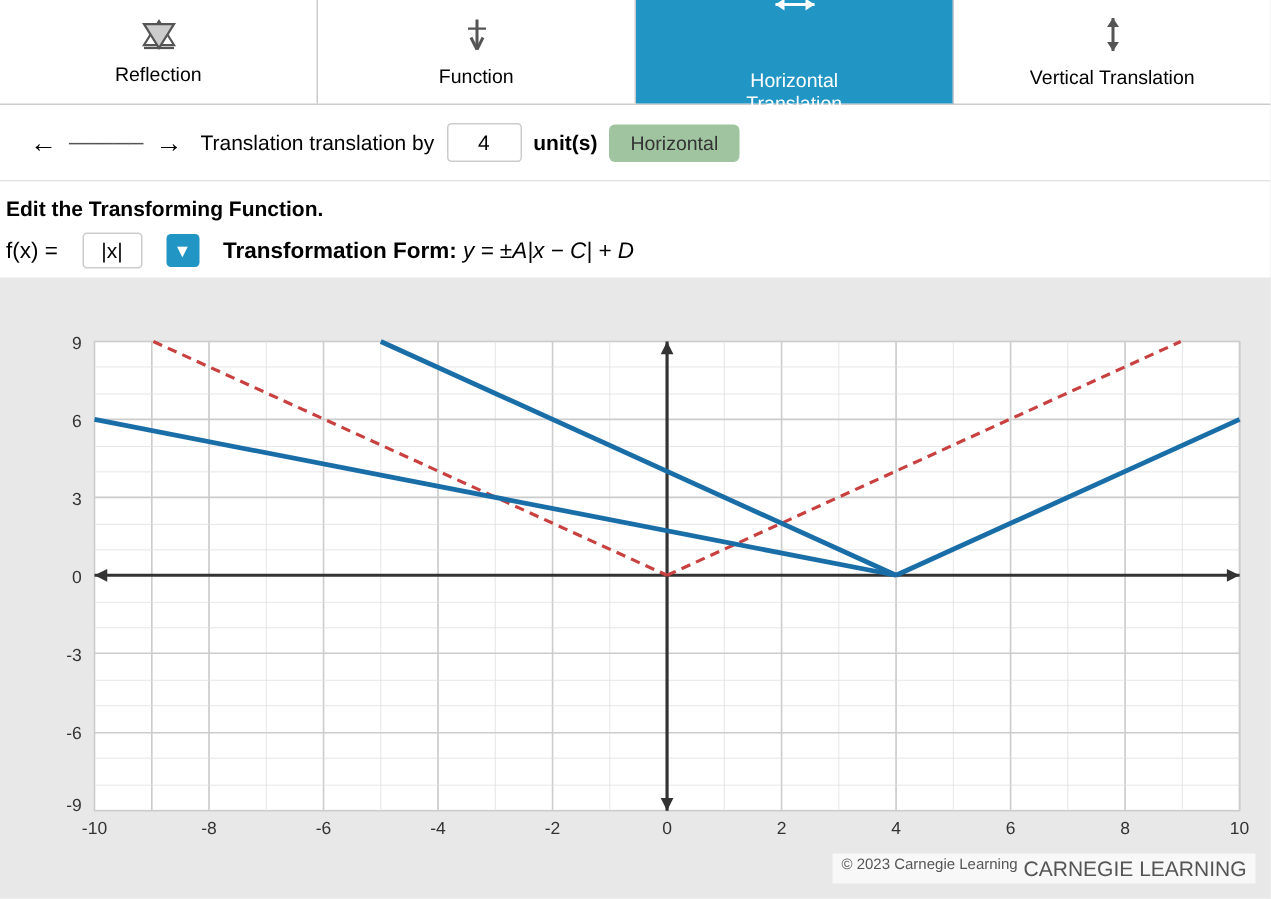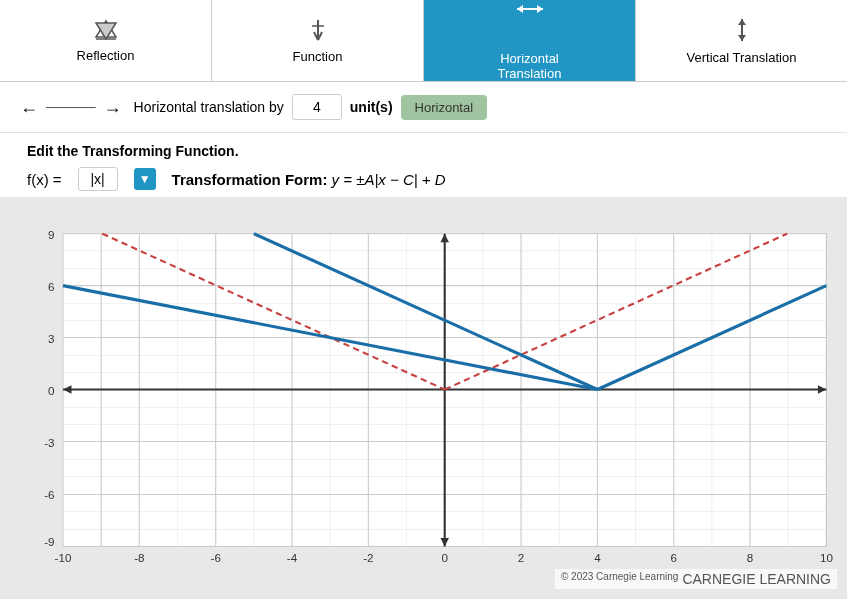--- a/index.html
+++ b/index.html
@@ -16,21 +16,21 @@
       height: 599px;
       background: #fff;
       display: flex;
       flex-direction: column;
     }
     
     .toolbar {
       display: flex;
       align-items: stretch;
       border-bottom: 1px solid #ccc;
-      height: 82px;
+      height: 70px;
       background: #fff;
     }
     .toolbar-item {
       display: flex;
       flex-direction: column;
       align-items: center;
       justify-content: center;
       padding: 8px 20px;
       cursor: pointer;
       flex: 1;
@@ -79,21 +79,21 @@
       background: #a0c4a0;
       border: none;
       border-radius: 4px;
       padding: 5px 14px;
       font-size: 13px;
       cursor: pointer;
       color: #333;
     }
     
     .edit-row {
-      padding: 10px 20px 6px 27px;
+      padding: 10px 20px 6px 4px;
       background: #fff;
     }
     .edit-title {
       font-size: 14px;
       font-weight: bold;
       margin-bottom: 8px;
     }
     .function-row {
       display: flex;
       align-items: center;
@@ -202,21 +202,21 @@
       </div>
       <span class="toolbar-label">Vertical
 Translation</span>
     </div>
   </div>
 
   <div class="controls-row">
     <span style="font-size:18px;">←</span>
     <span style="font-size:14px; color:#555;">─────</span>
     <span style="font-size:18px;">→</span>
-    <span style="font-size:14px; margin-left:4px;">Horizontal translation by</span>
+    <span style="font-size:14px; margin-left:4px;">Translation translation by</span>
     <input class="unit-input" type="text" value="4" style="">
     <span style="font-size:14px;font-weight:bold;">unit(s)</span>
     <button class="transform-btn">Horizontal</button>
   </div>
 
   <div class="edit-row">
     <div class="edit-title">Edit the Transforming Function.</div>
     <div class="function-row">
       <div class="function-box">
         <span class="fx-label">f(x) =</span>

